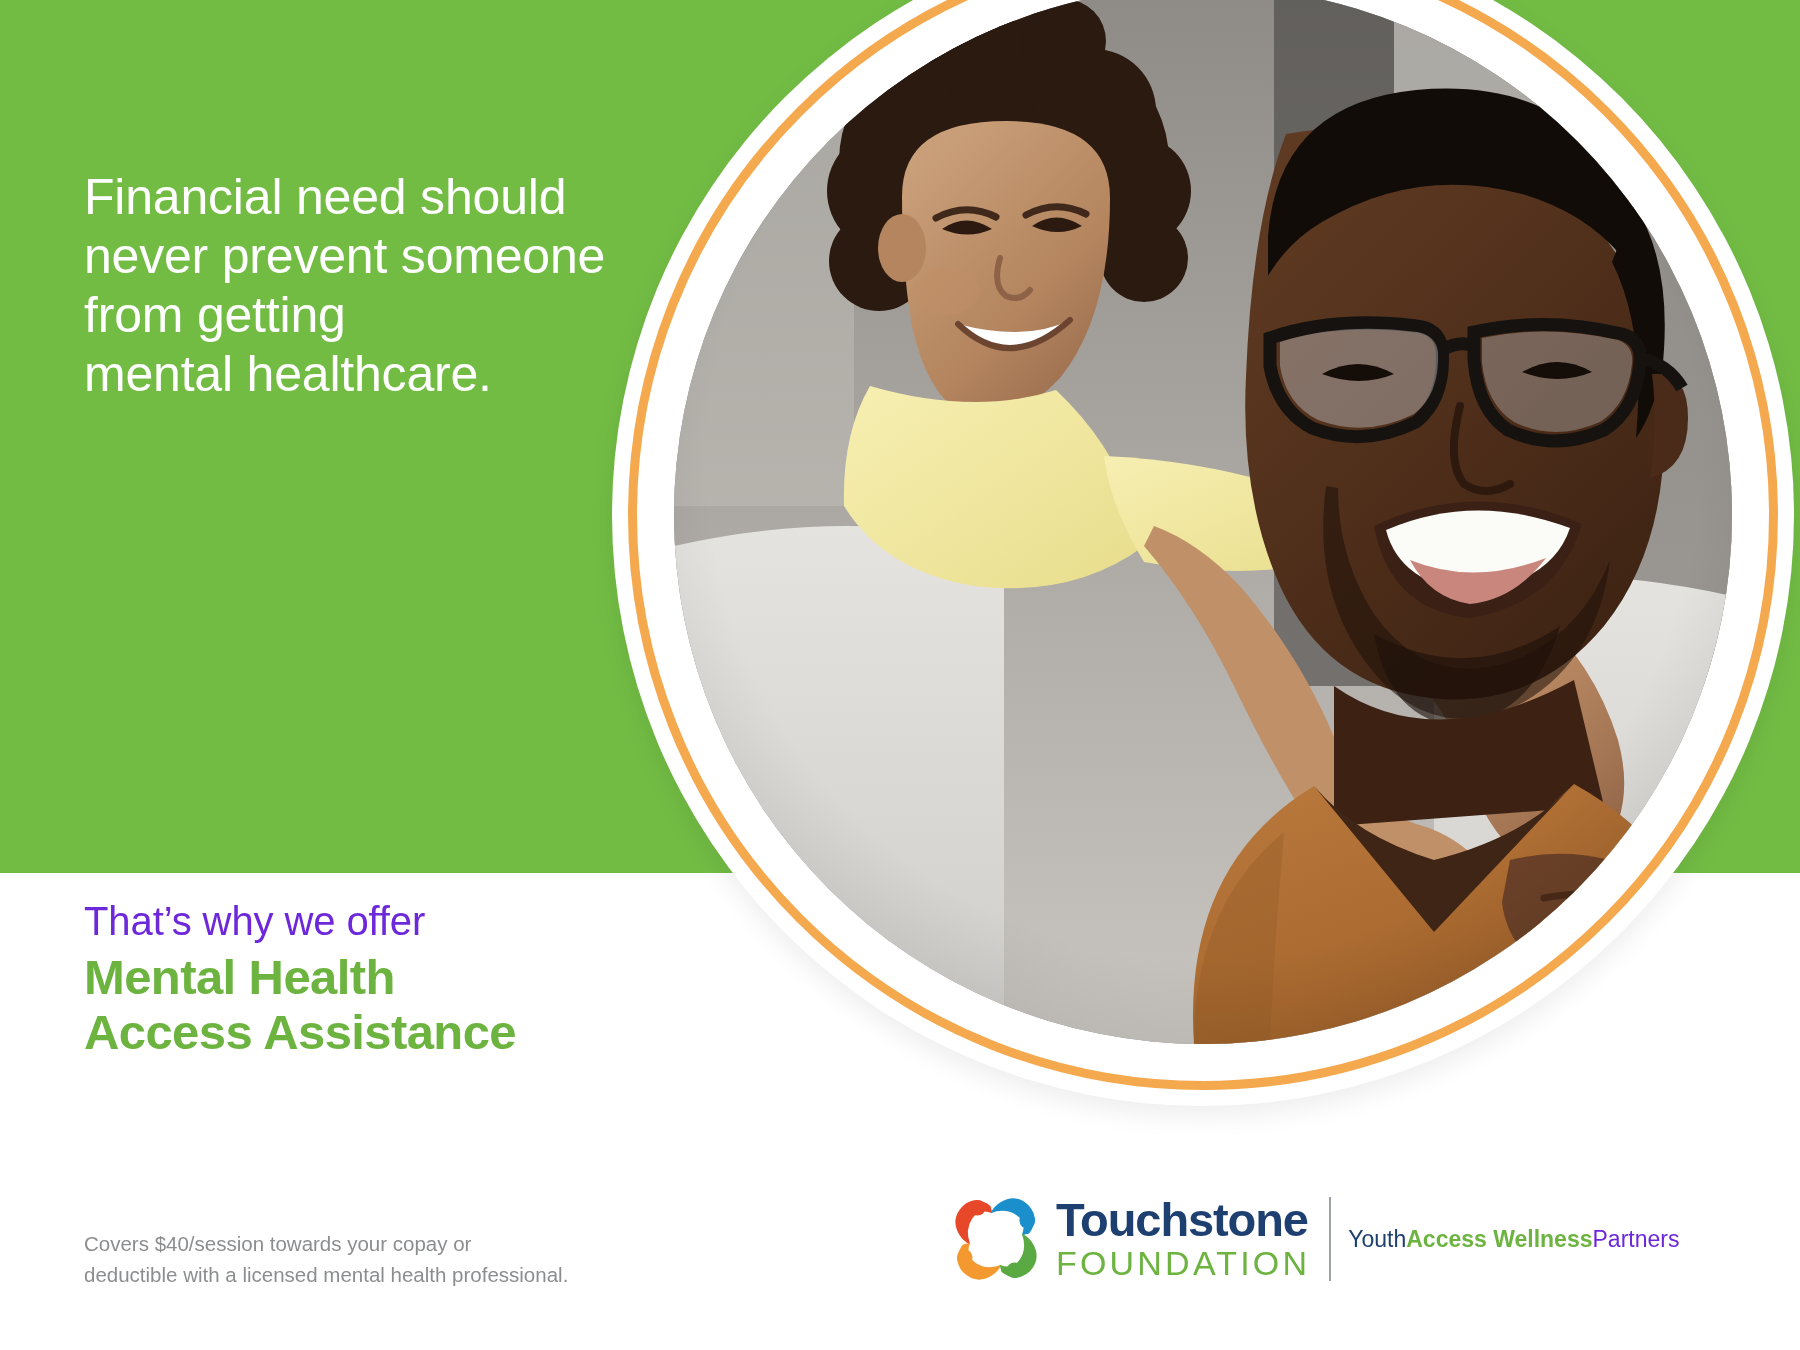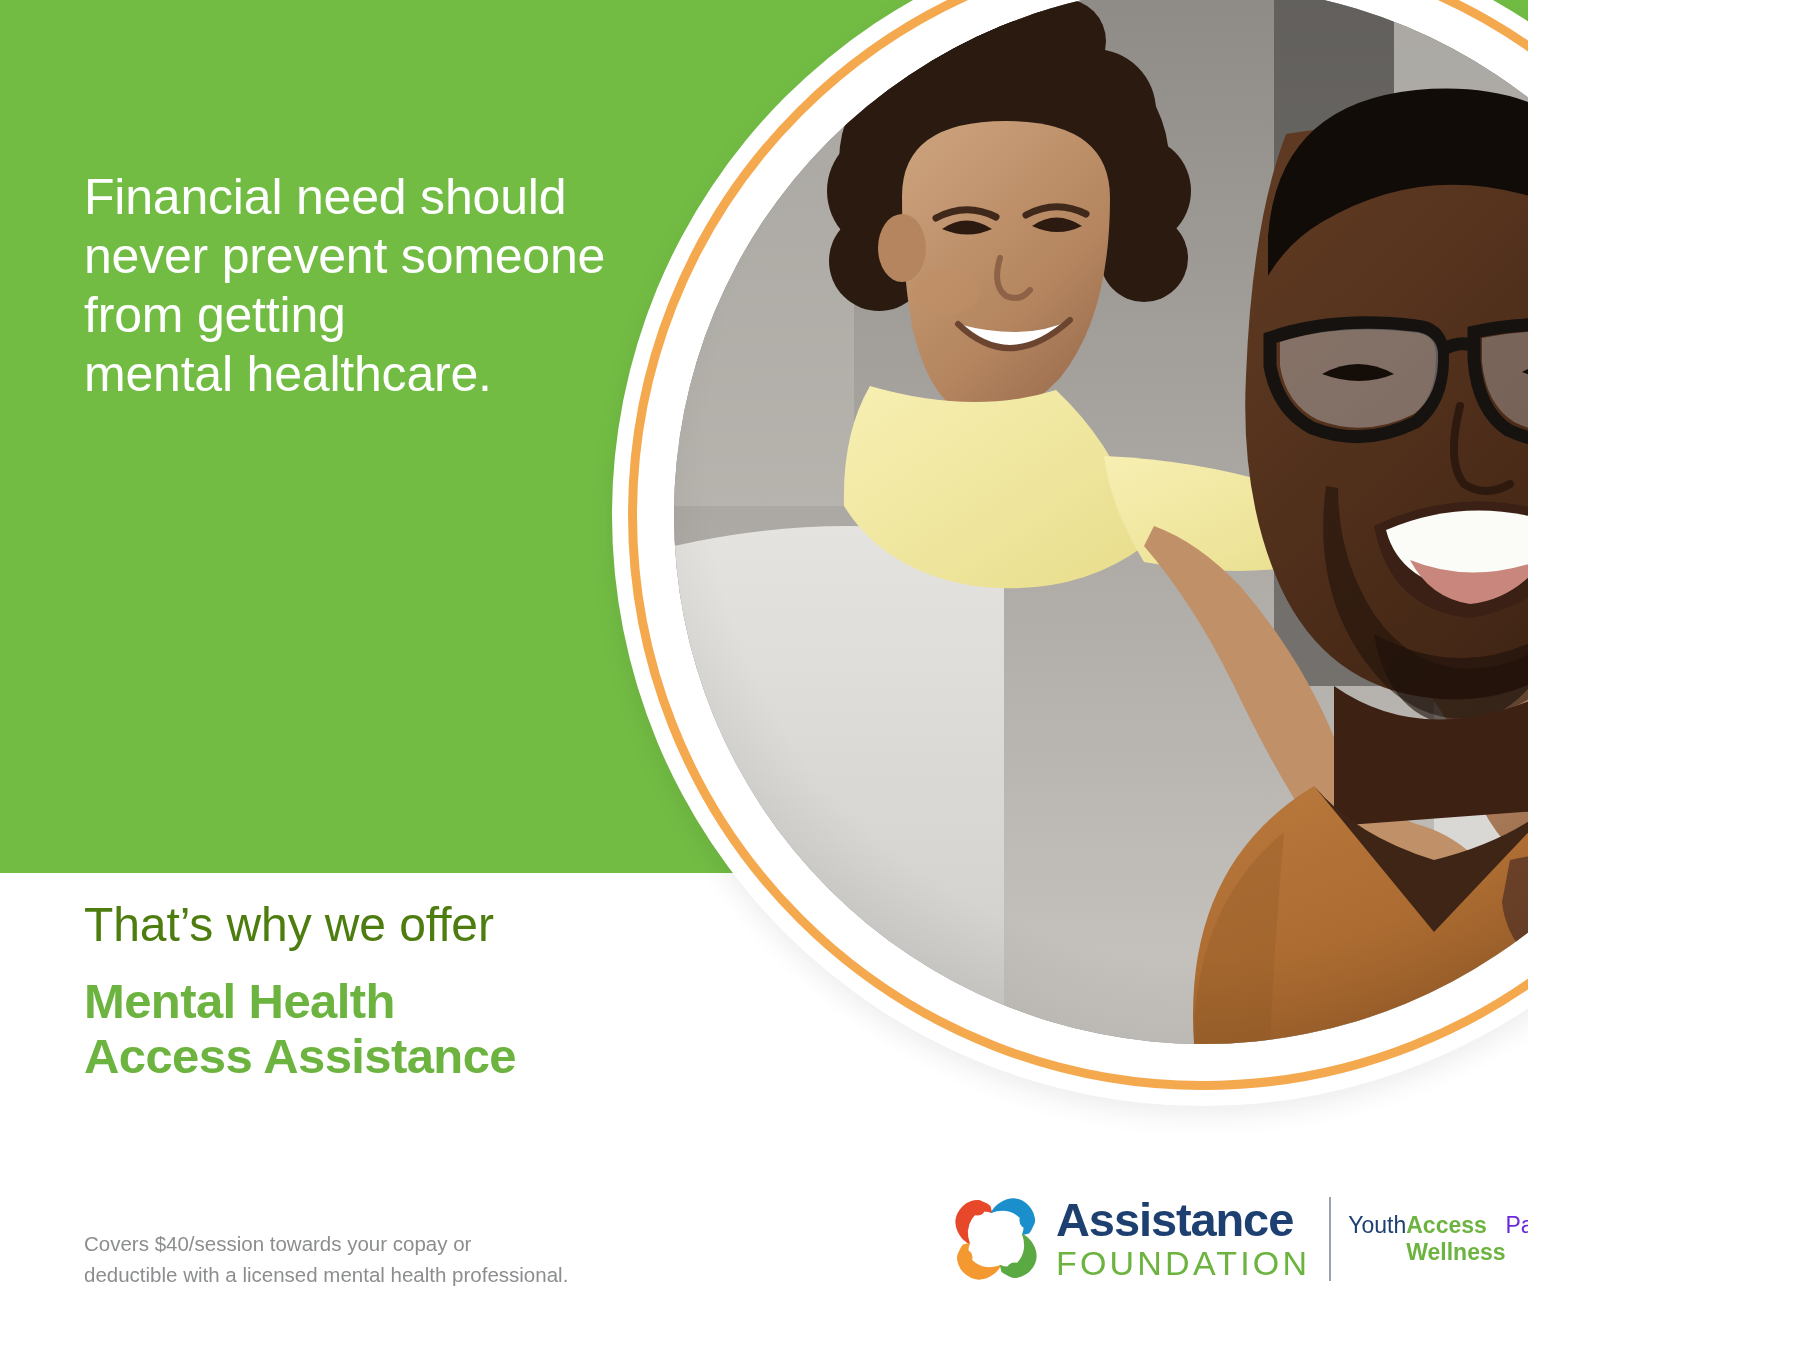--- a/index.html
+++ b/index.html
@@ -4,21 +4,21 @@
 <style>
   html,body{margin:0;padding:0;}
   body{
     width:1800px;height:1350px;
     font-family:"Liberation Sans", sans-serif;
     background:#ffffff;
     overflow:hidden;
   }
   #poster{
     position:relative;
-    width:1528px;height:1350px;
+    width:1800px;height:1350px;
     background:#ffffff;
     overflow:hidden;
   }
 
   
   .green-band{
     position:absolute;left:0;top:0;
     width:1800px;height:873px;
     background:#72bc44;
     z-index:1;
@@ -76,26 +76,26 @@
     max-width:580px;
   }
   .headline .ln{display:block;white-space:nowrap;}
 
   
   .offer{
     position:absolute;left:84px;top:900px;
     z-index:6;
   }
   .offer .kicker{
-    color:#4d7c0f;
-    font-size:48px;
+    color:#6d28d9;
+    font-size:40px;
     line-height:1.05;
     font-weight:400;
     letter-spacing:-0.1px;
-    margin-bottom:24px;
+    margin-bottom:8px;
   }
   .offer .big{
     color:#6cb33f;
     font-size:49px;
     font-weight:700;
     line-height:1.12;
     letter-spacing:-0.6px;
   }
   .offer .big span{display:block;white-space:nowrap;}
 
@@ -304,21 +304,21 @@
 
         <path d="M14 56 Q2 72 14 86 Q28 100 45 90 Q52 86 56 78 Q40 84 28 76 Q16 68 22 54 Z" fill="#f3992f"></path>
         <circle cx="16" cy="70" r="8.5" fill="#f3992f"></circle>
 
         <path d="M56 86 Q72 98 86 86 Q100 72 90 55 Q86 48 78 44 Q84 60 76 72 Q68 84 54 78 Z" fill="#5aa943"></path>
         <circle cx="70" cy="84" r="8.5" fill="#5aa943"></circle>
       </svg>
     </div>
 
     <div class="logo-words">
-      <div class="logo-touchstone">Assistance</div>
+      <div class="logo-touchstone">Touchstone</div>
       <div class="logo-foundation">FOUNDATION</div>
     </div>
 
     <div class="logo-divider"></div>
 
     <div class="logo-sub">
       <div class="sub-a">Youth</div>
       <div class="sub-b">Access Wellness</div>
       <div class="sub-c">Partners</div>
     </div>

